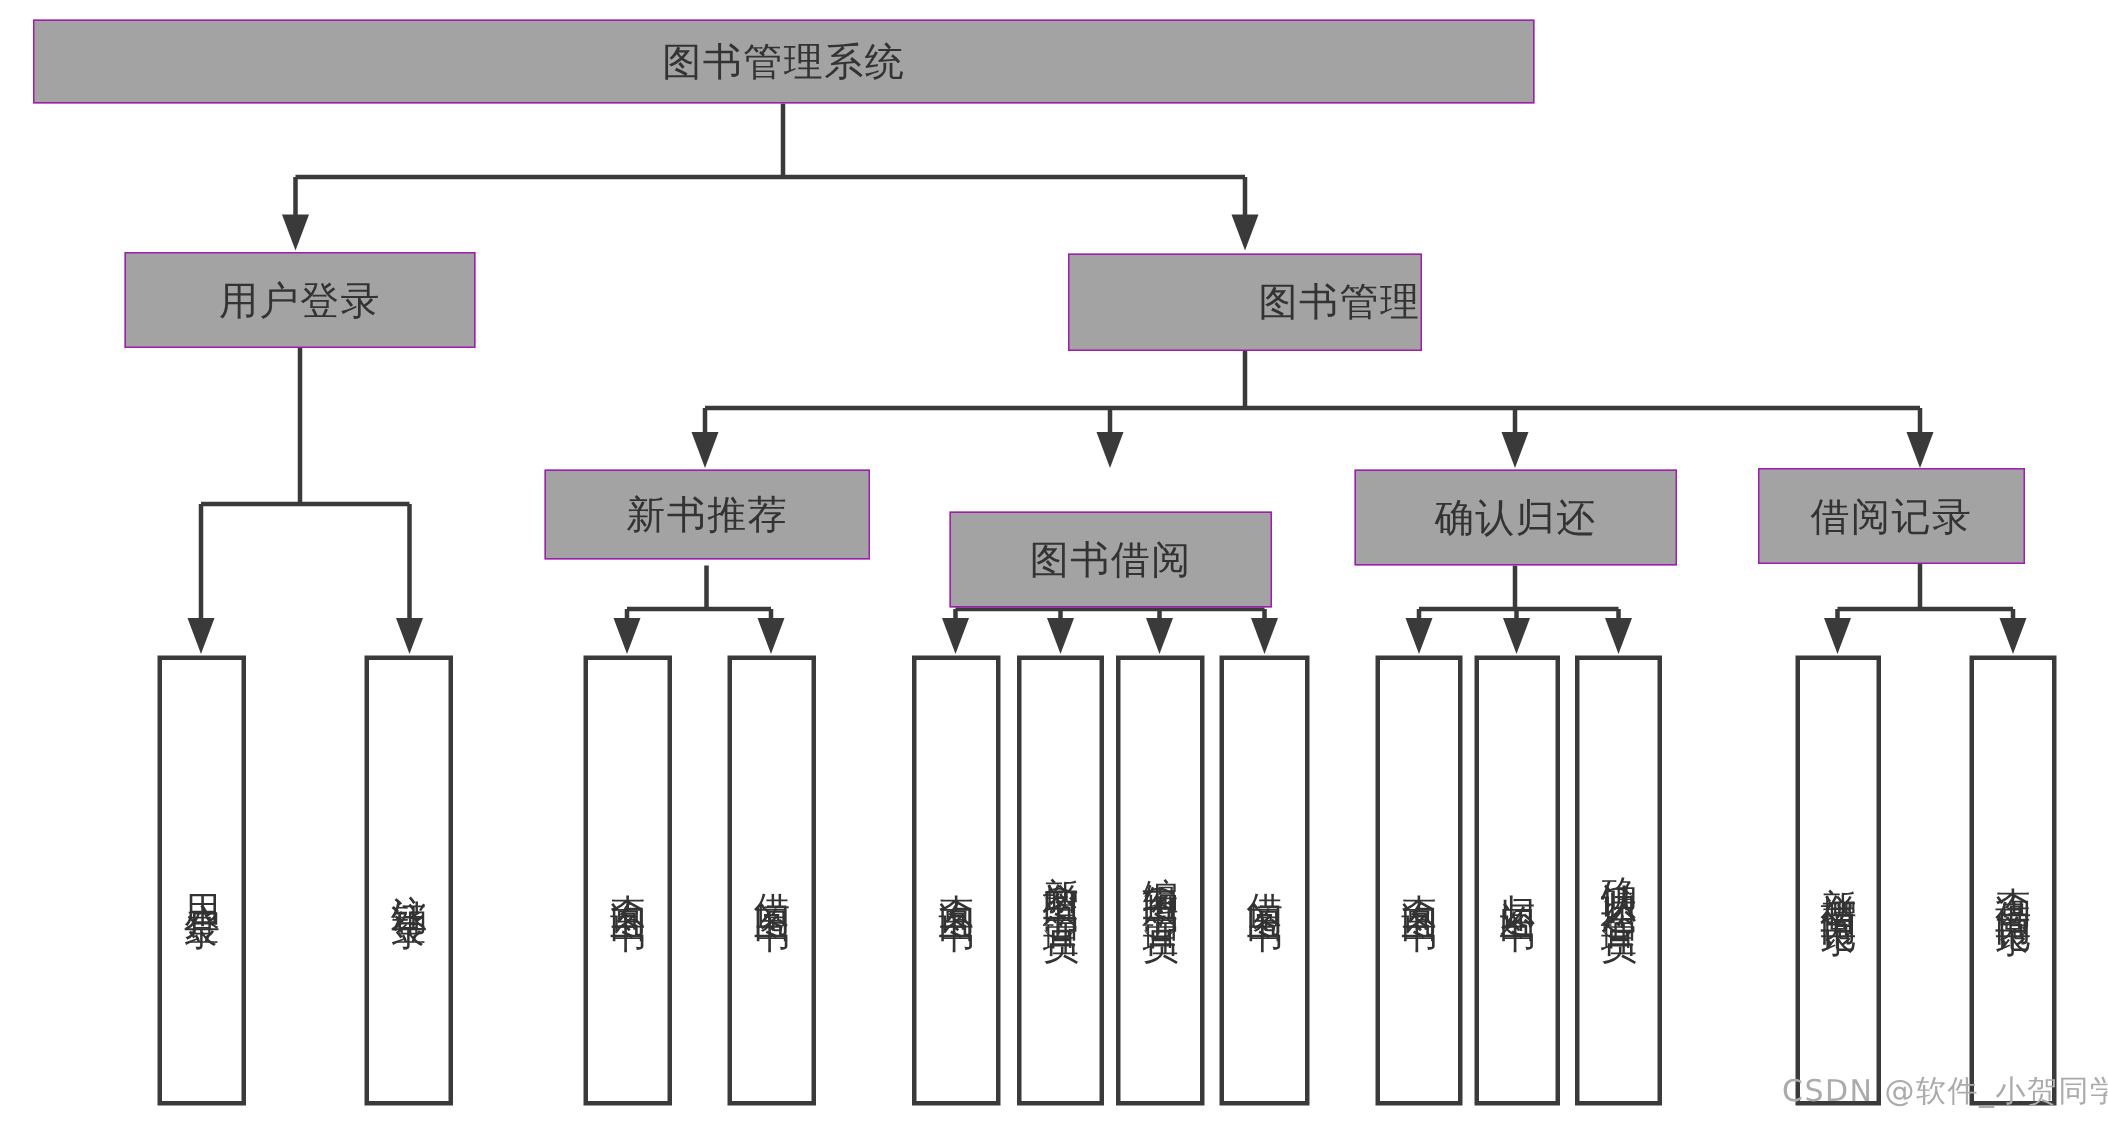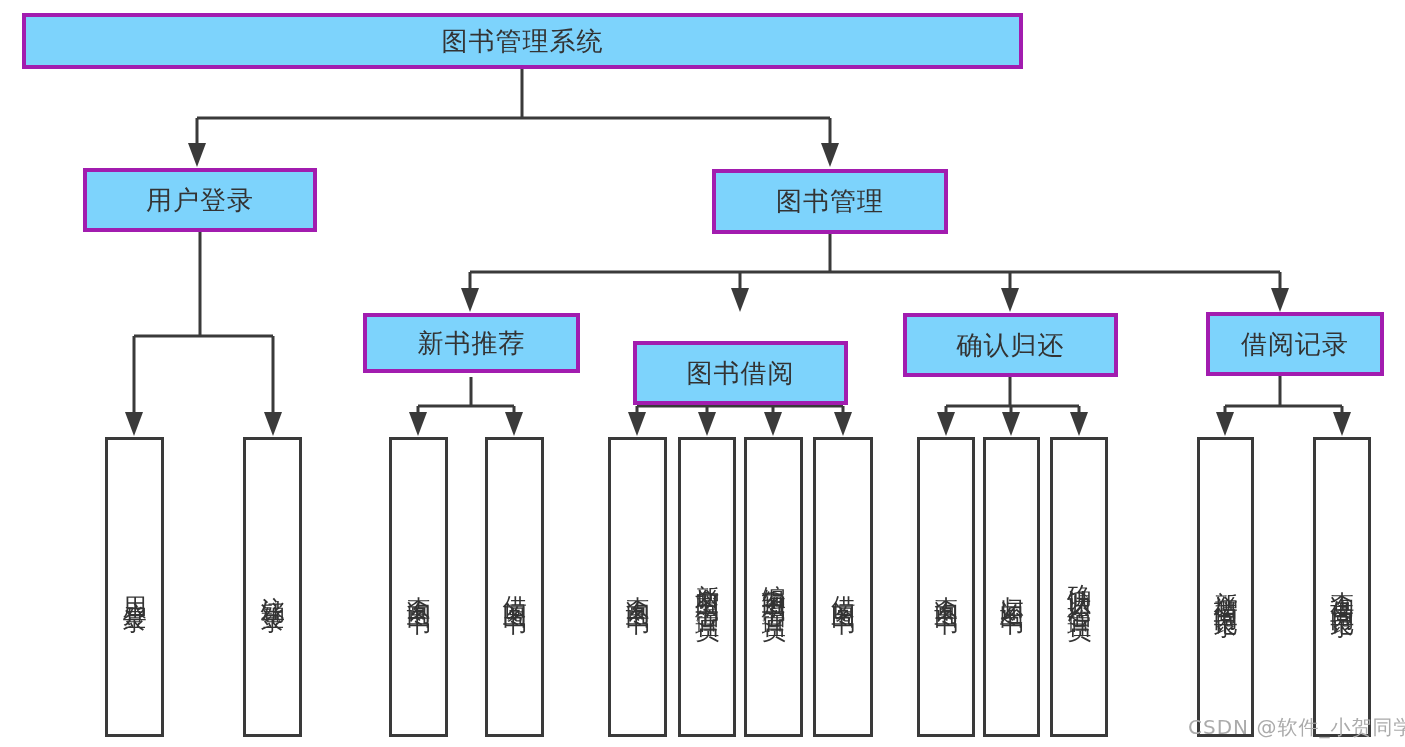--- a/index.html
+++ b/index.html
@@ -13,22 +13,22 @@
     color: #333333;
   }
   .connectors {
     position: absolute;
     left: 0; top: 0;
     width: 1405px; height: 747px;
   }
   .box {
     position: absolute;
     box-sizing: border-box;
-    background: #7dd3fc;
-    border: 4px solid #a21caf;
+    background: #a3a3a3;
+    border: 1px solid #a21caf;
     display: flex;
     align-items: center;
     justify-content: center;
     font-size: 26px;
     letter-spacing: 1px;
     color: #333333;
     z-index: 2;
   }
   .leaf {
     position: absolute;
@@ -107,34 +107,34 @@
     </g>
   </svg>
 
   <div class="box" style="left:22px; top:13px; width:1001px; height:56px;">
     <span>图书管理系统</span>
   </div>
 
   <div class="box" style="left:83px; top:168px; width:234px; height:64px;">
     <span>用户登录</span>
   </div>
-  <div class="box" style="left:712px; top:169px; width:236px; height:65px;">
+  <div class="box" style="left:712px; top:169px; width:236px; height:65px;justify-content:flex-end;">
     <span>图书管理</span>
   </div>
 
   <div class="box" style="left:363px; top:313px; width:217px; height:60px;">
     <span>新书推荐</span>
   </div>
   <div class="box" style="left:633px; top:313px; width:215px; height:64px;margin-top:28px;">
     <span>图书借阅</span>
   </div>
   <div class="box" style="left:903px; top:313px; width:215px; height:64px;">
     <span>确认归还</span>
   </div>
-  <div class="box" style="left:1206px; top:312px; width:178px; height:64px;">
+  <div class="box" style="left:1172px; top:312px; width:178px; height:64px;">
     <span>借阅记录</span>
   </div>
 
   <div class="leaf" style="left:105px; width:59px;">
     <span class="vtext">用户登录</span>
   </div>
   <div class="leaf" style="left:243px; width:59px;">
     <span class="vtext">注销登录</span>
   </div>
 

